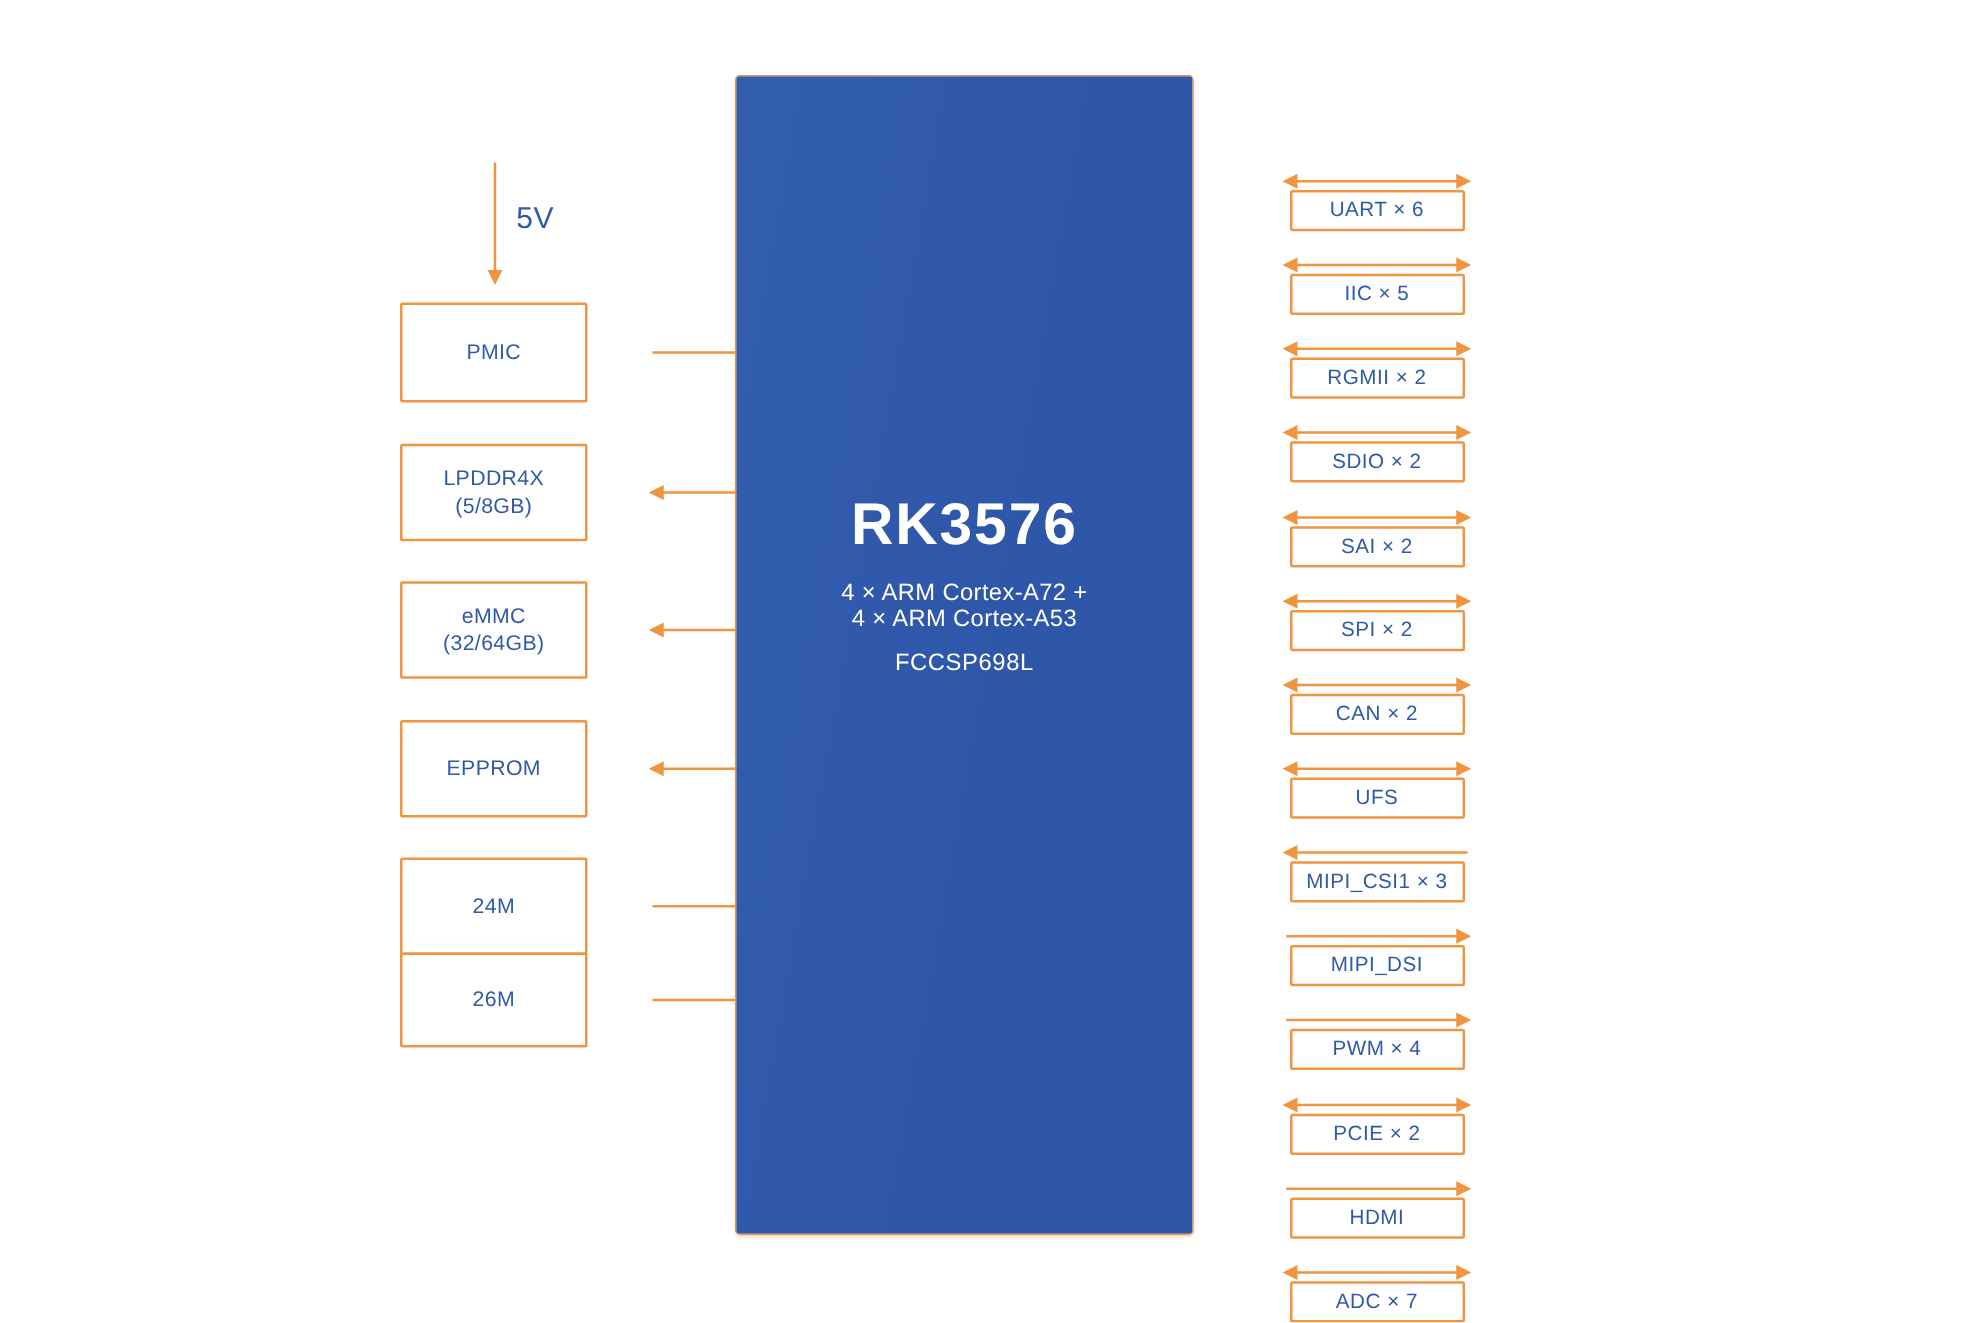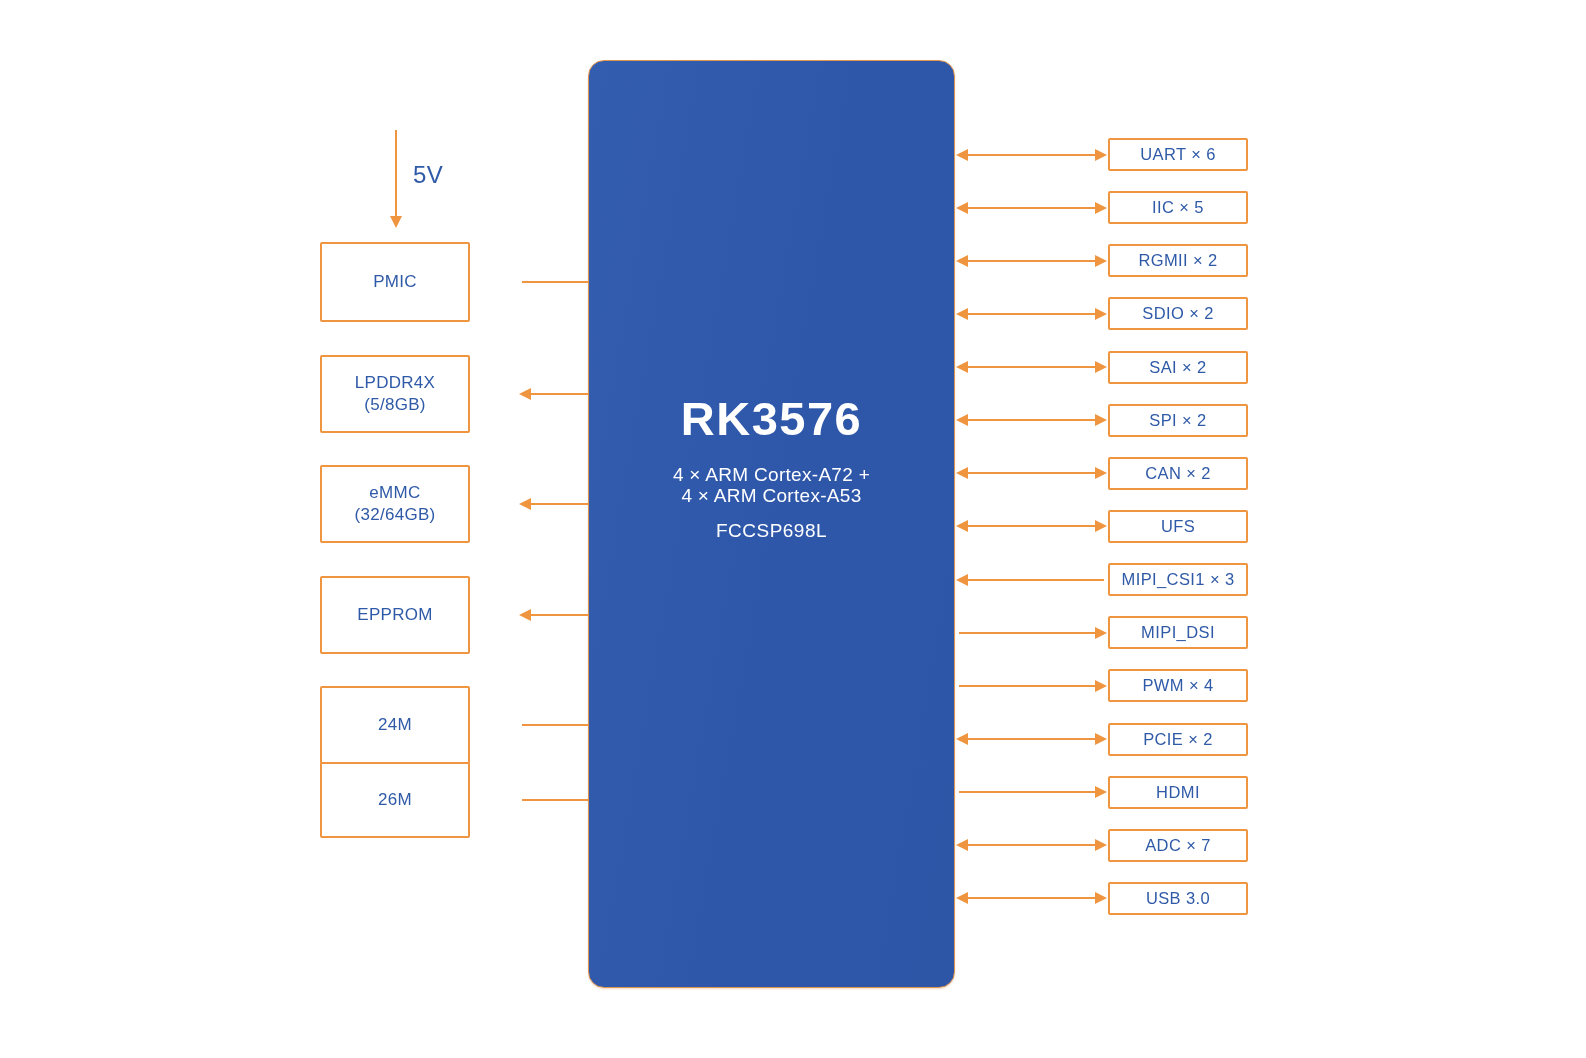--- a/index.html
+++ b/index.html
@@ -5,21 +5,21 @@
   * { margin: 0; padding: 0; box-sizing: border-box; }
   html, body { width: 1586px; height: 1058px; background: #ffffff; overflow: hidden; }
   body { font-family: "Liberation Sans", "DejaVu Sans", sans-serif; }
 
   .diagram { position: relative; width: 1586px; height: 1058px; background: #ffffff; }
 
   
   .chip {
     position: absolute; left: 588px; top: 60px; width: 367px; height: 928px;
     background: linear-gradient(100deg, #335dae 0%, #2e57a9 55%, #2d56a7 100%);
-    border: 1.5px solid #e0954f; border-radius: 16px;
+    border: 1.5px solid #e0954f; border-radius: 4px;
     box-shadow: 0 1px 2px rgba(224,149,79,.35);
   }
   .chip-text { position: absolute; left: 0; right: 0; top: 330px; text-align: center; color: #ffffff; }
   .chip-name { font-size: 47px; font-weight: bold; letter-spacing: 1.5px; }
   .chip-subtitle { margin-top: 18px; font-size: 19px; line-height: 21px; letter-spacing: .3px; }
   .chip-package { margin-top: 14px; font-size: 19px; letter-spacing: .5px; }
 
   
   .arrow-zone { position: relative; height: 14px; flex: none; }
   .arrow-zone .line { position: absolute; left: 4px; right: 4px; top: 6px; height: 2px; background: #ef9540; }
@@ -50,21 +50,21 @@
     border: 2px solid #ef9540; border-radius: 2px; background: #ffffff;
     display: flex; flex-direction: column; align-items: center; justify-content: center;
     color: #2f5aa7; font-size: 17px; line-height: 22px; letter-spacing: .3px; text-align: center;
   }
   .left-row:first-child .left-box { height: 80px; }
   .left-row.stacked .left-box { height: 76px; }
   .left-row .arrow-zone { width: 118px; }
 
   
   .right-col { position: absolute; left: 955px; top: 138px; width: 293px; }
-  .port-row { display: flex; align-items: center; margin-top: 20.15px; }
+  .port-row { display: flex; align-items: center; margin-top: 20.15px; flex-direction: column; }
   .port-row:first-child { margin-top: 0; }
   .port-row .arrow-zone { width: 153px; }
   .port-box {
     width: 140px; height: 33px; flex: none;
     border: 2px solid #ef9540; border-radius: 2px; background: #ffffff;
     display: flex; align-items: center; justify-content: center;
     color: #2f5aa7; font-size: 16.5px; letter-spacing: .4px; white-space: nowrap;
   }
 </style>
 </head>

